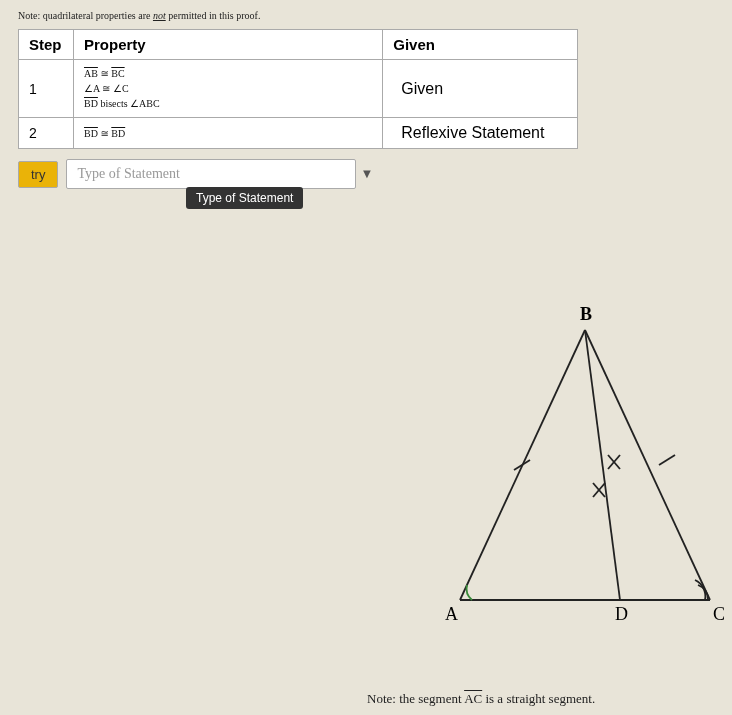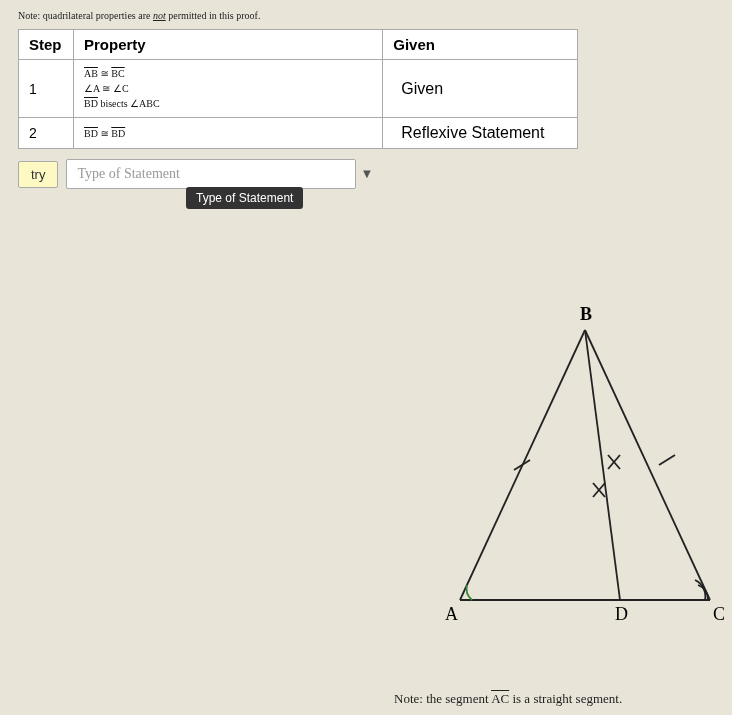--- a/index.html
+++ b/index.html
@@ -70,21 +70,21 @@
 
     .row-input {
       display: flex;
       align-items: center;
       gap: 8px;
       margin: 10px 18px;
       position: relative;
     }
     .try-button {
       border: 1.5px solid #aaa;
-      background: #fef9c3;
+      background: #eab308;
       padding: 5px 12px;
       font-family: Arial, sans-serif;
       font-size: 13px;
       cursor: pointer;
       border-radius: 2px;
       color: #333;
     }
     .statement-input {
       border: 1.5px solid #aaa;
       background: #fff;
@@ -121,21 +121,21 @@
       position: absolute;
       top: 300px;
       left: 390px;
       width: 340px;
       height: 380px;
     }
 
     .note-bottom {
       position: absolute;
       bottom: 8px;
-      left: 394px;
+      left: 367px;
       font-family: Georgia, serif;
       font-size: 13px;
       color: #222;
     }
     .note-bottom .overline {
       text-decoration: overline;
     }
   </style>
 </head>
 <body>

